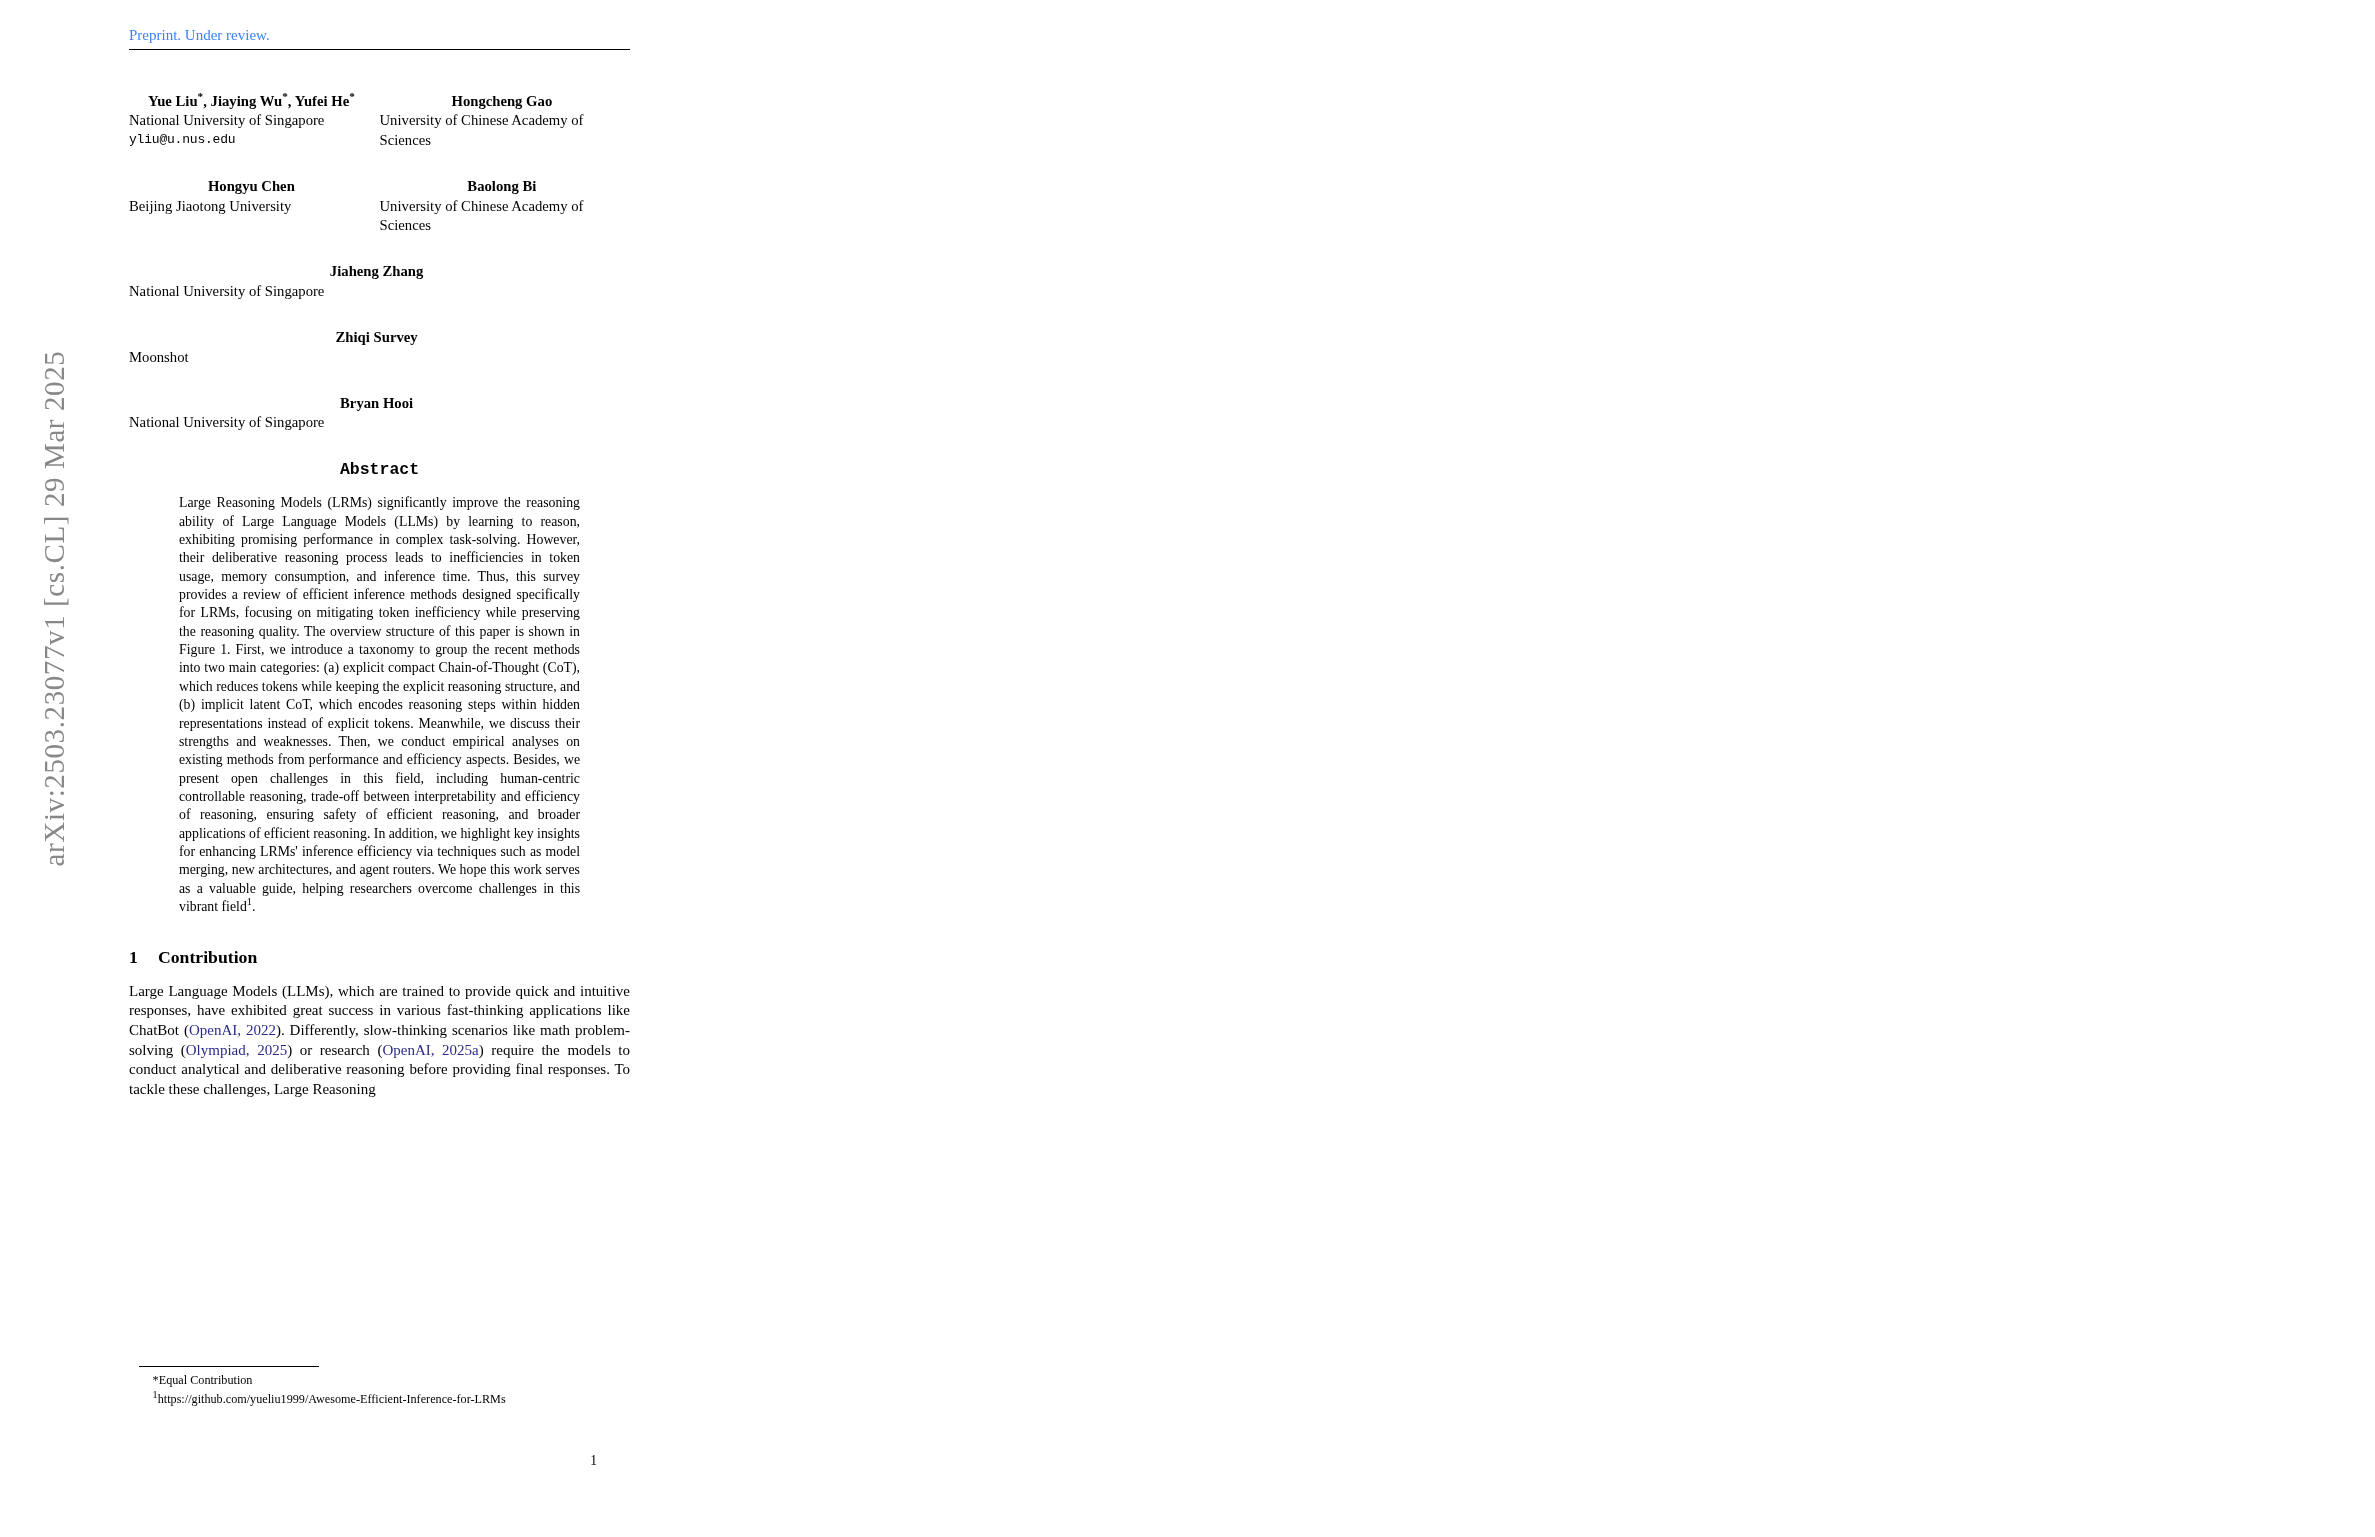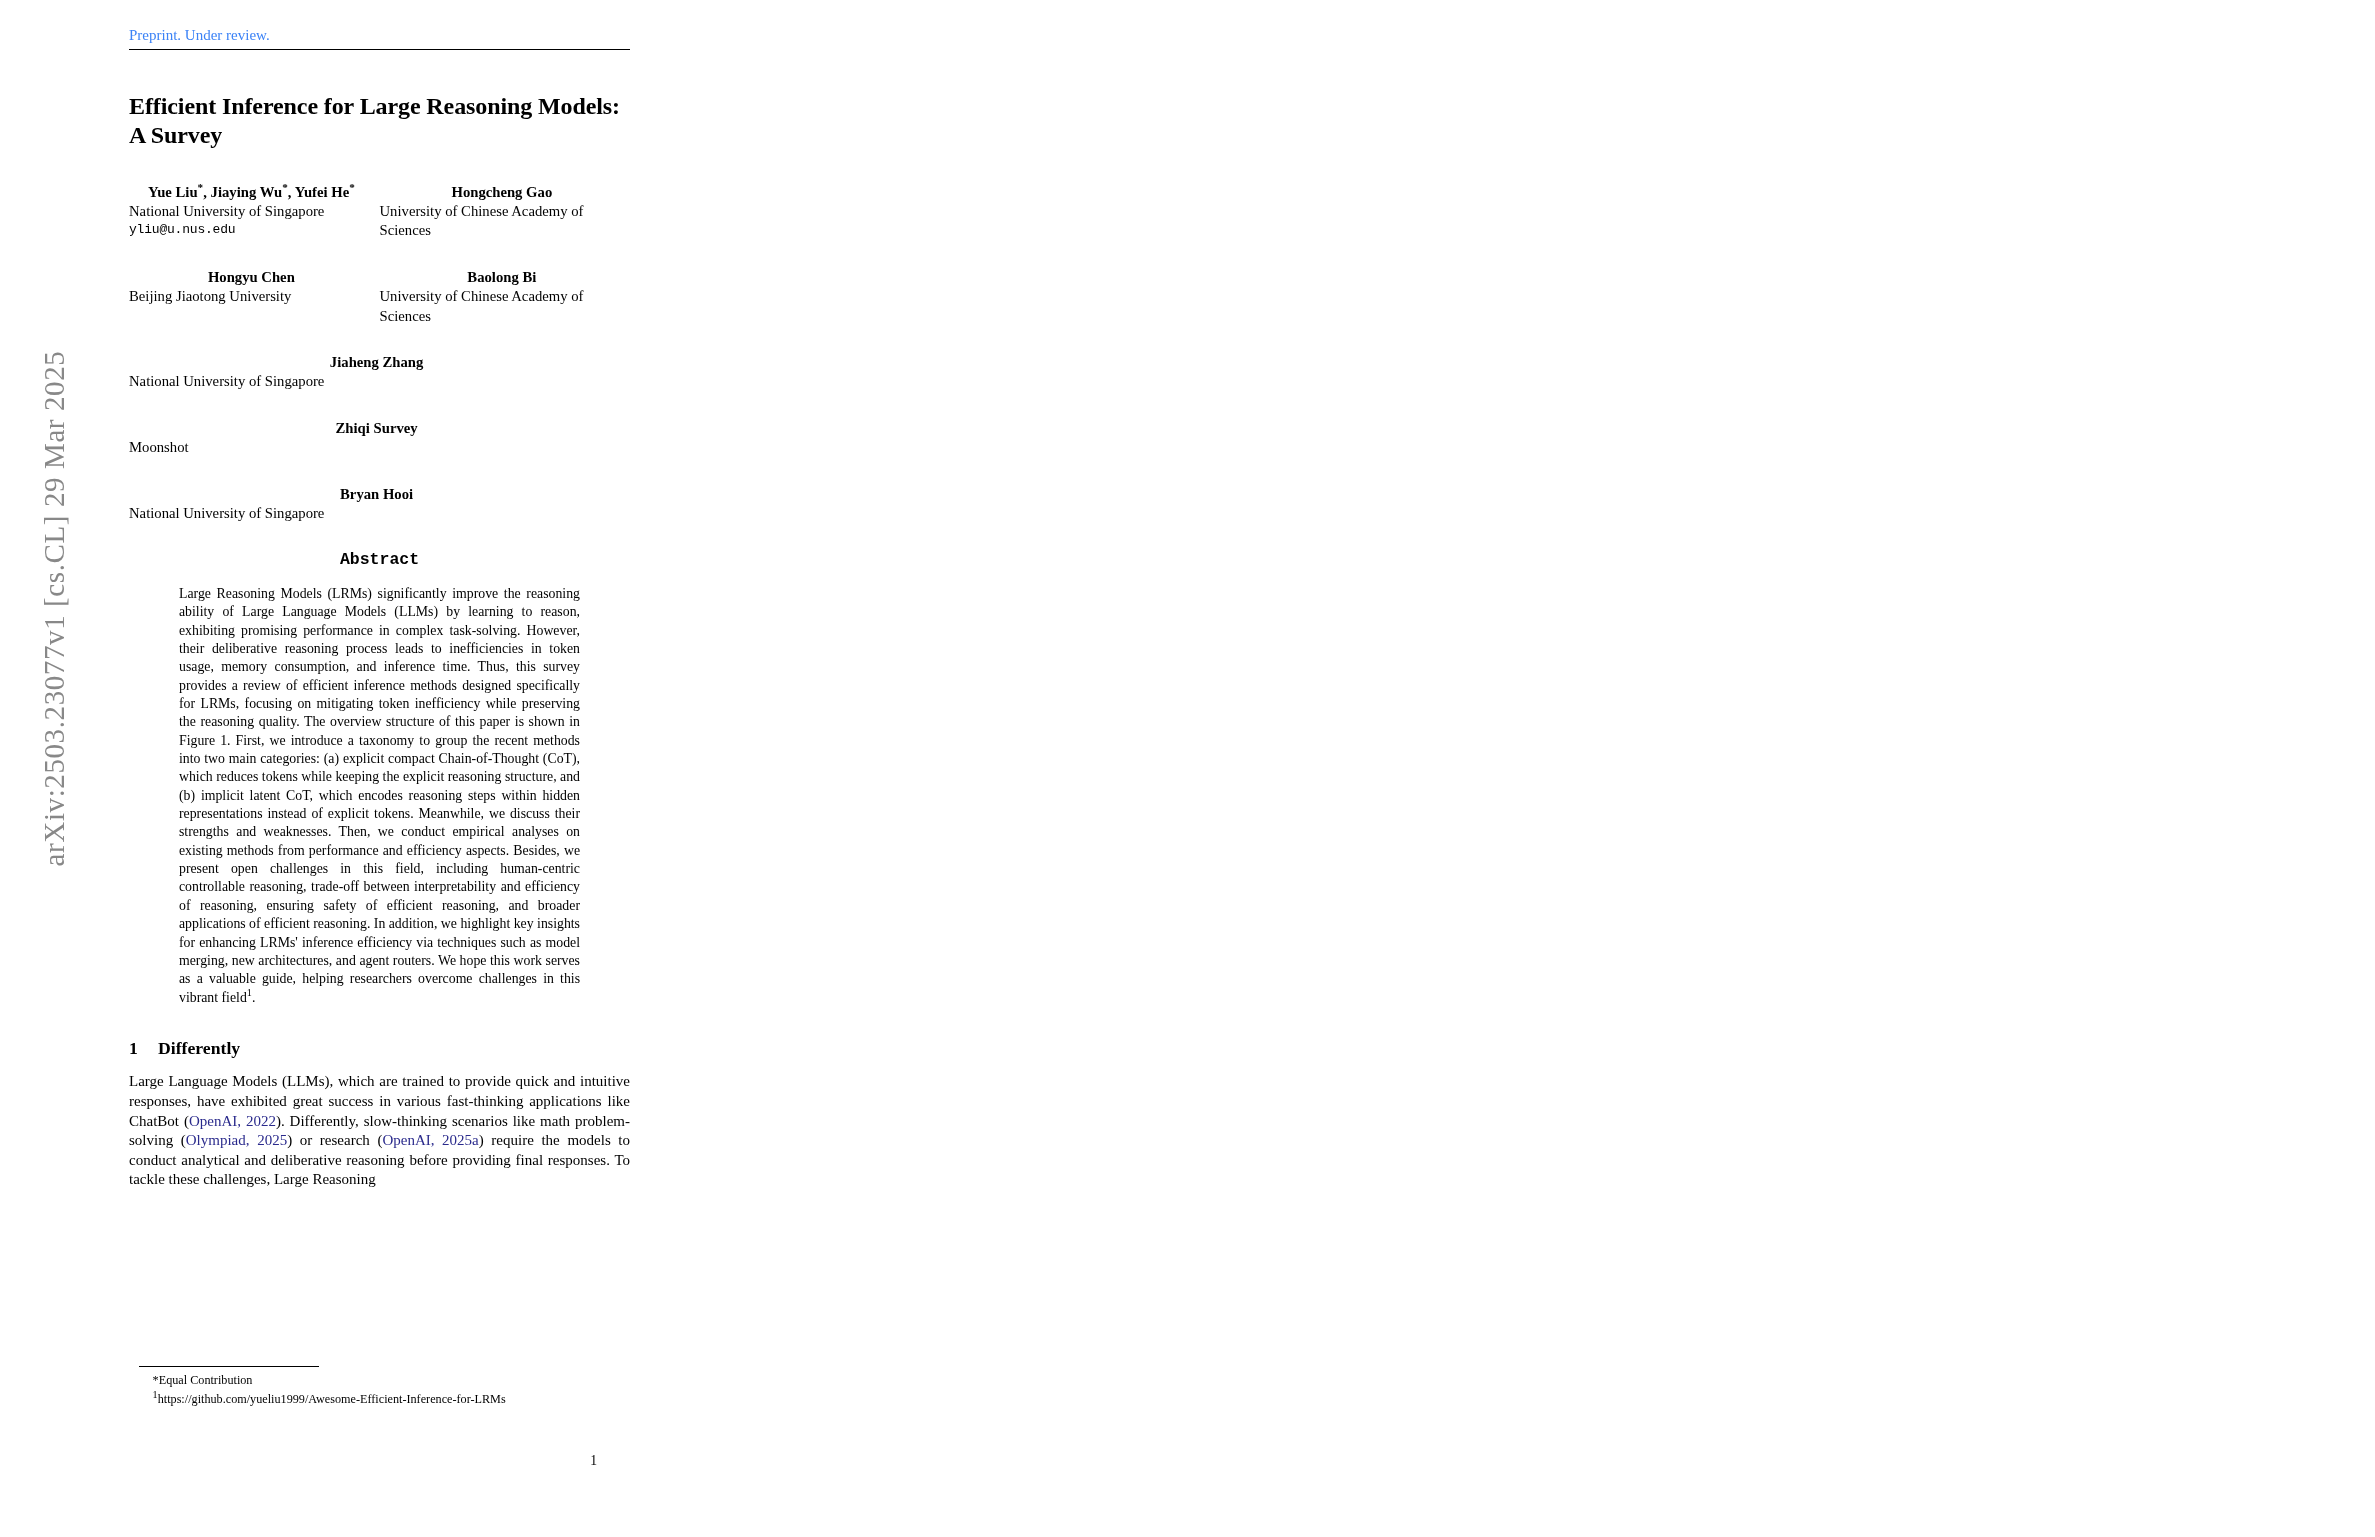--- a/index.html
+++ b/index.html
@@ -177,21 +177,20 @@
 
     <div class="arxiv-stamp">arXiv:2503.23077v1  [cs.CL]  29 Mar 2025</div>
 
     <div class="runhead">
       <div>Preprint. Under review.</div>
       <div class="rule"></div>
     </div>
 
     <div class="p1-body">
 
-      <h1 class="paper-title">Efficient Inference for Large Reasoning Models: A Survey</h1>
 
       <div class="author-block">
 
         <div class="author-row">
           <div class="author-col">
             <div class="auth-name"><span>Yue Liu</span><sup class="star">*</sup>, <span>Jiaying Wu</span><sup class="star">*</sup>, <span>Yufei He</span><sup class="star">*</sup></div>
             <div class="auth-aff">National University of Singapore</div>
             <div class="auth-mail">yliu@u.nus.edu</div>
           </div>
           <div class="author-col">
@@ -230,21 +229,21 @@
             <div class="auth-name">Bryan Hooi</div>
             <div class="auth-aff">National University of Singapore</div>
           </div>
         </div>
 
       </div>
 
       <div class="abstract-head">Abstract</div>
       <div class="abstract-body"><span>Large Reasoning Models (LRMs) significantly improve the reasoning ability of Large Language Models (LLMs) by learning to reason, exhibiting promising performance in complex task-solving. However, their deliberative reasoning process leads to inefficiencies in token usage, memory consumption, and inference time. Thus, this survey provides a review of efficient inference methods designed specifically for LRMs, focusing on mitigating token inefficiency while preserving the reasoning quality. The overview structure of this paper is shown in Figure 1. First, we introduce a taxonomy to group the recent methods into two main categories: (a) explicit compact Chain-of-Thought (CoT), which reduces tokens while keeping the explicit reasoning structure, and (b) implicit latent CoT, which encodes reasoning steps within hidden representations instead of explicit tokens. Meanwhile, we discuss their strengths and weaknesses. Then, we conduct empirical analyses on existing methods from performance and efficiency aspects. Besides, we present open challenges in this field, including human-centric controllable reasoning, trade-off between interpretability and efficiency of reasoning, ensuring safety of efficient reasoning, and broader applications of efficient reasoning. In addition, we highlight key insights for enhancing LRMs' inference efficiency via techniques such as model merging, new architectures, and agent routers. We hope this work serves as a valuable guide, helping researchers overcome challenges in this vibrant field</span><sup class="fn">1</sup><span>.</span></div>
 
-      <div class="sec-head"><span class="num">1</span><span>Differently</span></div>
+      <div class="sec-head"><span class="num">1</span><span>Contribution</span></div>
 
       <p class="para"><span>Large Language Models (LLMs), which are trained to provide quick and intuitive responses, have exhibited great success in various fast-thinking applications like ChatBot (</span><span class="cite">OpenAI, 2022</span><span>). Differently, slow-thinking scenarios like math problem-solving (</span><span class="cite">Olympiad, 2025</span><span>) or research (</span><span class="cite">OpenAI, 2025a</span><span>) require the models to conduct analytical and deliberative reasoning before providing final responses. To tackle these challenges, Large Reasoning</span></p>
 
     </div>
 
     <div class="footnote-wrap">
       <div class="fn-rule"></div>
       <div class="fn-line">*Equal Contribution</div>
       <div class="fn-line"><sup>1</sup><span class="mono">https://github.com/yueliu1999/Awesome-Efficient-Inference-for-LRMs</span></div>
     </div>

